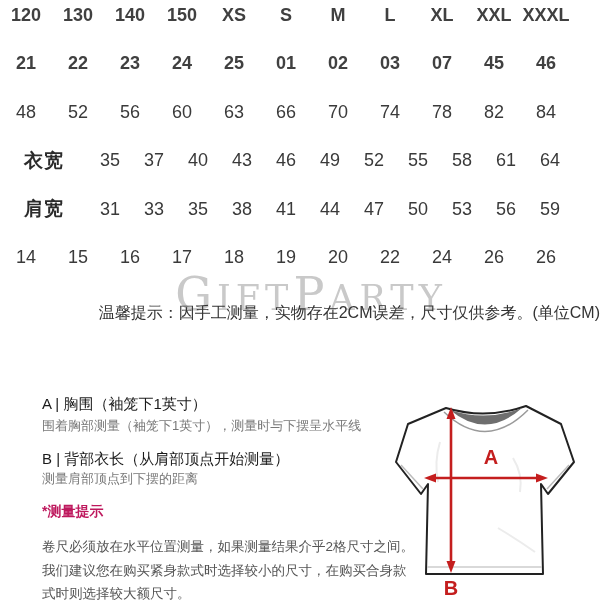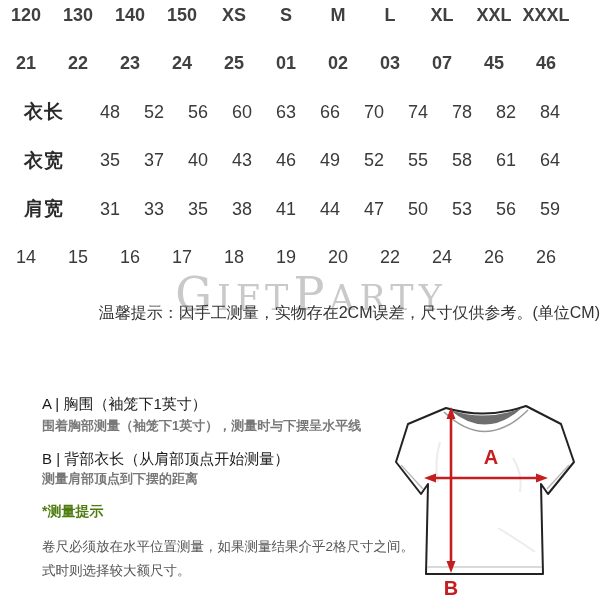--- a/index.html
+++ b/index.html
@@ -24,24 +24,24 @@
   }
   .wm-big { font-size:46px; }
   .wm-small { font-size:35px; }
   .notice {
     position:absolute; top:303px; left:0; width:600px; text-align:right;
     font-size:16px; color:#333333; z-index:2;
   }
 
   
   .g-head { position:absolute; left:42px; font-size:15px; font-weight:normal; color:#1a1a1a; }
-  .g-desc { position:absolute; left:42px; font-size:13px; color:#787878;font-weight:bold; }
+  .g-desc { position:absolute; left:42px; font-size:13px; color:#787878; }
   .gh-a { top:395px; } .gd-a { top:417px; }
   .gh-b { top:450px; } .gd-b { top:470px; }
-  .tips-head { position:absolute; left:42px; top:503px; font-size:14px; font-weight:bold; color:#4d7c0f; }
+  .tips-head { position:absolute; left:42px; top:503px; font-size:14px; font-weight:bold; color:#be185d; }
   .tips-body { position:absolute; left:42px; top:521px; font-size:13.5px; color:#555555; line-height:23.5px;margin-top:14px; }
 
   
   .diagram { position:absolute; left:393px; top:400px; }
 </style>
 </head>
 <body>
 
 <div class="size-table">
     <div class="trow bold">
@@ -64,21 +64,20 @@
       <div class="tcell">24</div>
       <div class="tcell">25</div>
       <div class="tcell">01</div>
       <div class="tcell">02</div>
       <div class="tcell">03</div>
       <div class="tcell">07</div>
       <div class="tcell">45</div>
       <div class="tcell">46</div>
     </div>
     <div class="trow">
-      <div class="tlabel">衣长</div>
       <div class="tcell">48</div>
       <div class="tcell">52</div>
       <div class="tcell">56</div>
       <div class="tcell">60</div>
       <div class="tcell">63</div>
       <div class="tcell">66</div>
       <div class="tcell">70</div>
       <div class="tcell">74</div>
       <div class="tcell">78</div>
       <div class="tcell">82</div>
@@ -131,20 +130,21 @@
 
 <div class="notice">温馨提示：因手工测量，实物存在2CM误差，尺寸仅供参考。(单位CM)</div>
 
 <div class="g-head gh-a">A | 胸围（袖笼下1英寸）</div>
 <div class="g-desc gd-a">围着胸部测量（袖笼下1英寸），测量时与下摆呈水平线</div>
 <div class="g-head gh-b">B | 背部衣长（从肩部顶点开始测量）</div>
 <div class="g-desc gd-b">测量肩部顶点到下摆的距离</div>
 <div class="tips-head">*测量提示</div>
 <div class="tips-body">
   <div>卷尺必须放在水平位置测量，如果测量结果介乎2格尺寸之间。</div>
+  <div>我们建议您在购买紧身款式时选择较小的尺寸，在购买合身款</div>
   <div>式时则选择较大额尺寸。</div>
 </div>
 
 <svg class="diagram" width="185" height="199" viewBox="0 0 185 199" xmlns="http://www.w3.org/2000/svg">
 
   <path d="M53,8 L15,24 L3,62 L28,94 L35,84 L33,174 L150,174 L148,84 L155,94 L181,62 L168,24 L133,6 Q93,20 53,8 Z" fill="#ffffff" stroke="#222222" stroke-width="2" stroke-linejoin="round"></path>
 
   <path d="M47,42 Q41,62 45,82" fill="none" stroke="#ececec" stroke-width="2"></path>
   <path d="M105,128 Q125,140 142,152" fill="none" stroke="#ececec" stroke-width="2"></path>
   <path d="M120,58 Q130,74 127,92" fill="none" stroke="#ececec" stroke-width="2"></path>

